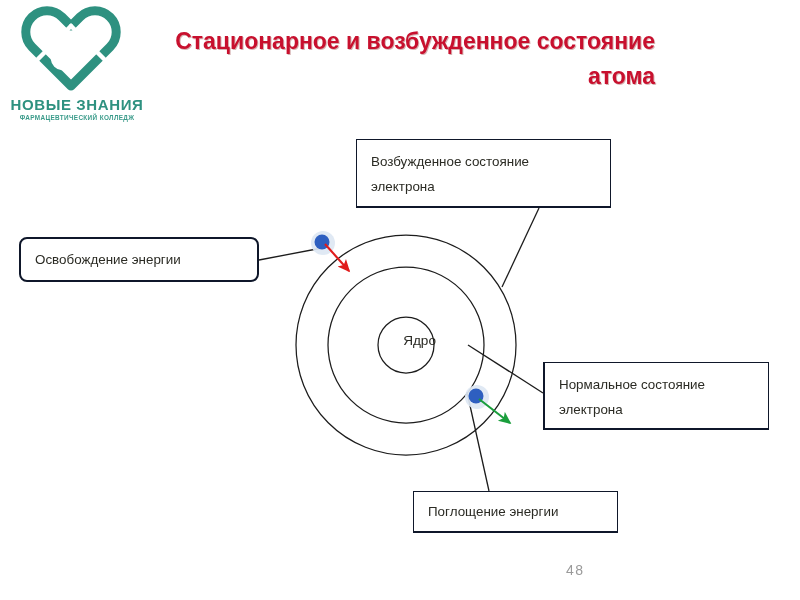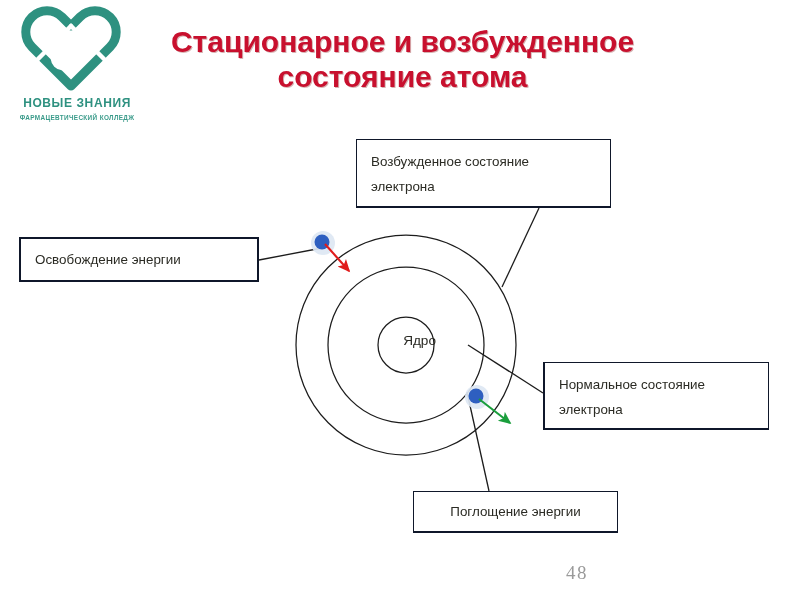--- a/index.html
+++ b/index.html
@@ -30,21 +30,21 @@
     top: 2px;
     width: 118px;
     height: 86px;
   }
   #logo-title {
     position: absolute;
     left: 0;
     top: 92px;
     width: 146px;
     text-align: center;
-    font-size: 12px;
+    font-size: 15px;
     font-weight: bold;
     letter-spacing: 0.6px;
     color: #2e9180;
     font-family: "Liberation Sans", sans-serif;
   }
   #logo-subtitle {
     position: absolute;
     left: 0;
     top: 110px;
     width: 146px;
@@ -55,22 +55,22 @@
     color: #3a9b8a;
     font-family: "Liberation Sans", sans-serif;
   }
 
   
   #page-title {
     position: absolute;
     left: 150px;
     top: 24px;
     width: 505px;
-    text-align: center;
-    font-size: 30px;
+    text-align: right;
+    font-size: 23px;
     line-height: 35px;
     font-weight: bold;
     color: #c8102e;
     font-family: "Liberation Sans", sans-serif;
     text-shadow: 1px 1px 0 rgba(120,0,0,0.30);
   }
 
   
   #diagram {
     position: absolute;
@@ -97,56 +97,56 @@
     left: 356px;  top: 139px;
     width: 255px; height: 69px;
     border-width: 1px 1px 2px 1px;
   }
   #callout-release {
     left: 19px;   top: 237px;
     width: 240px; height: 45px;
     border-width: 2px;
     line-height: 27px;
     padding-top: 7px;
+    border-radius: 8px;
   }
   #callout-normal {
     left: 543px;  top: 362px;
     width: 226px; height: 68px;
     border-width: 1px 1px 2px 2px;
   }
   #callout-absorb {
     left: 413px;  top: 491px;
     width: 205px; height: 42px;
     border-width: 1px 1px 2px 1px;
     line-height: 25px;
     padding-top: 7px;
-    text-align: center;
   }
 
   
   #nucleus-label {
     position: absolute;
     left: 376px;
     top: 333px;
     width: 60px;
     text-align: right;
     font-size: 13.6px;
     color: #2a2a24;
     font-family: "Liberation Sans", sans-serif;
   }
 
   
   #page-number {
     position: absolute;
     left: 566px;
     top: 562px;
-    font-size: 19px;
+    font-size: 14px;
     letter-spacing: 1.5px;
     color: #9a9a9a;
-    font-family: Liberation Serif, serif;
+    font-family: Liberation Sans, sans-serif;
   }
 </style>
 </head>
 <body>
 
 <div id="logo-block">
   <div id="logo-mark">
     <svg width="118" height="86" viewBox="0 0 118 86" xmlns="http://www.w3.org/2000/svg">
       <g fill="none" stroke="#2e9180" stroke-width="9" stroke-linejoin="round" stroke-linecap="round">
         <path d="M59 80 L20 41 A21 21 0 0 1 50 11 L59 20 L68 11 A21 21 0 0 1 98 41 Z"></path>

